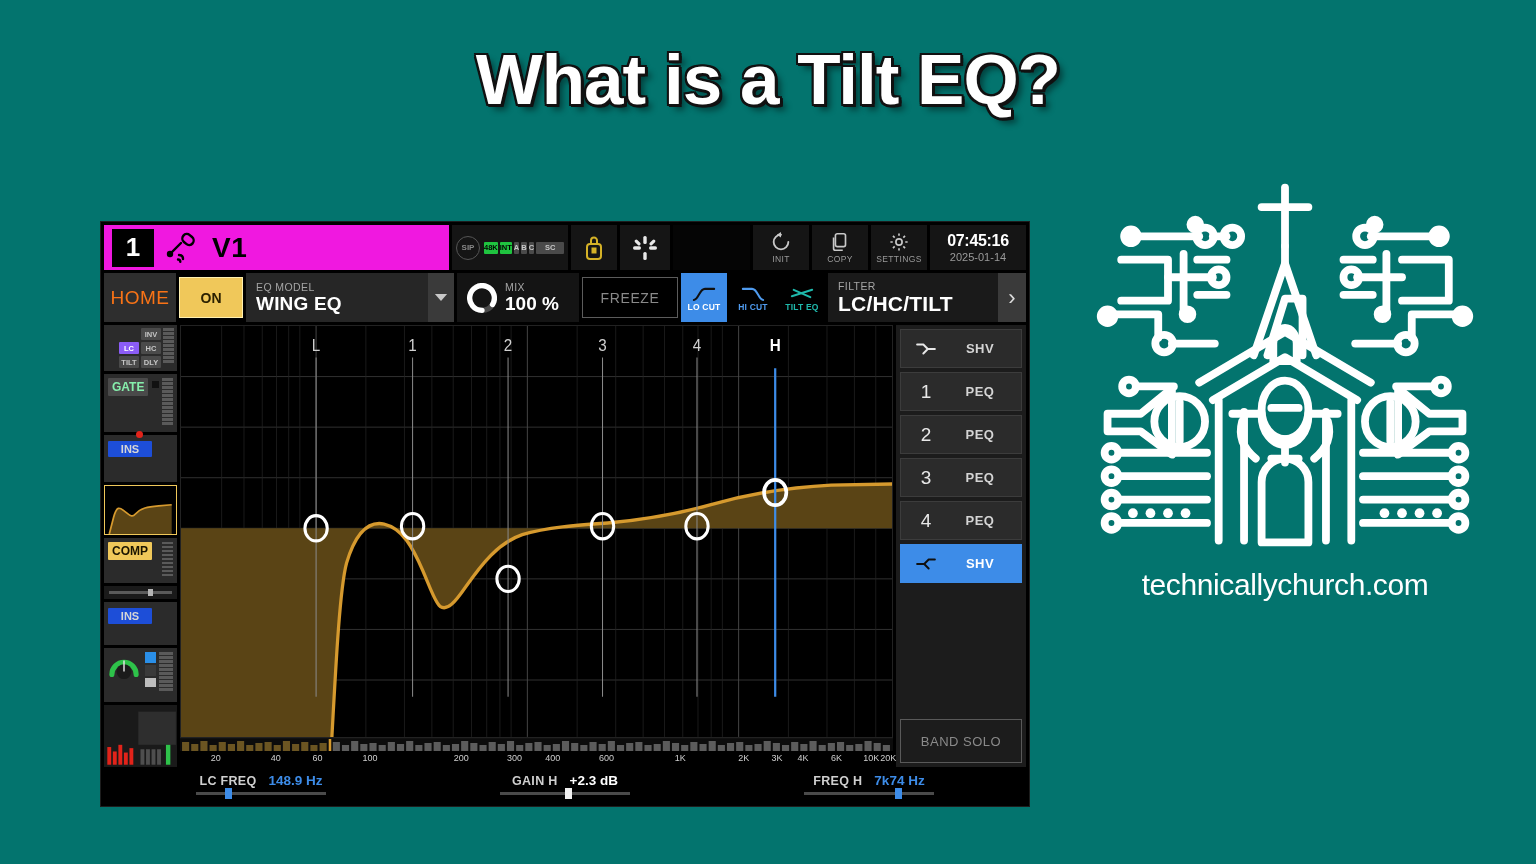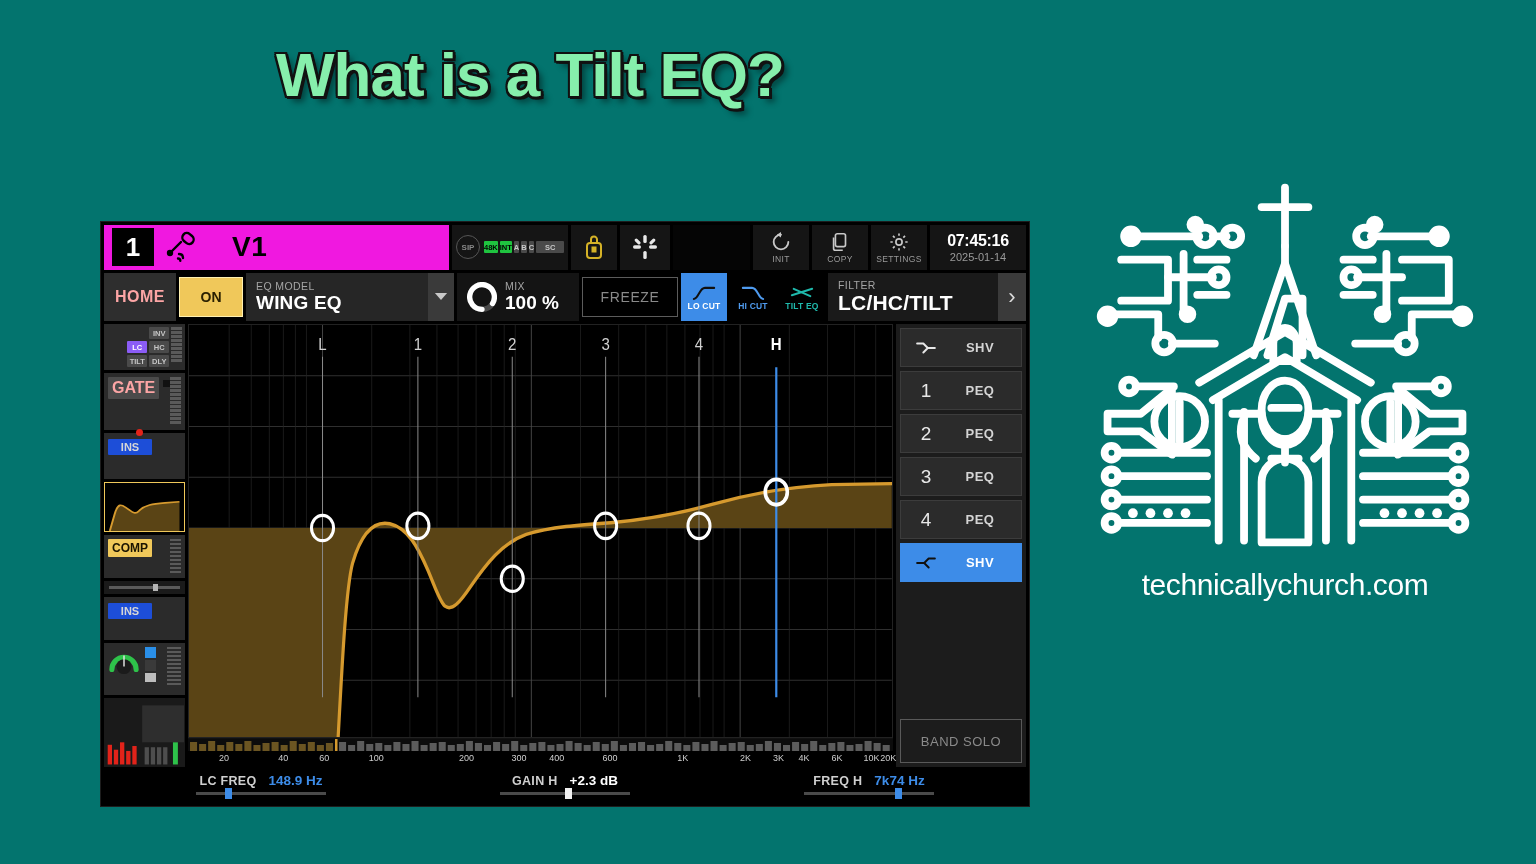--- a/index.html
+++ b/index.html
@@ -9,24 +9,24 @@
     overflow: hidden;
     font-family: "Liberation Sans", sans-serif;
   }
   body { background: #03746e; position: relative; }
 
   
   .page-title {
     position: absolute;
     left: 0; top: 44px;
     width: 1060px;
-    text-align: center;
-    font-size: 62px;
+    text-align: right;
+    font-size: 71px;
     font-weight: bold;
-    color: #86efac;
+    color: #ffffff;
     letter-spacing: -1px;
     line-height: 1;
     text-shadow:
       3px 3px 0 #111, -2px -2px 0 #111, 2px -2px 0 #111, -2px 2px 0 #111,
       0 3px 0 #111, 3px 0 0 #111, 0 -2px 0 #111, -2px 0 0 #111,
       6px 6px 6px rgba(0,0,0,.45);
   }
 
   
   .console {
@@ -64,21 +64,20 @@
     font-weight: bold;
     width: 42px; height: 38px;
     display: flex; align-items: center; justify-content: center;
   }
   .ch-icon { width: 38px; height: 32px; display:flex; align-items:center; }
   .ch-label {
     color: #000;
     font-size: 28px;
     font-weight: bold;
     letter-spacing: .5px;
-    margin-left: 20px;
   }
   .sip-block {
     flex: 0 0 72px;
     background: #151515;
     display: flex;
     align-items: center;
     padding: 3px 4px;
     gap: 4px;
   }
   .sip-circle {
@@ -126,25 +125,24 @@
   .ctl-bar {
     display: flex;
     height: 54px;
     gap: 3px;
     padding: 0 3px 3px 3px;
     background: #000;
   }
   .home-btn {
     flex: 0 0 72px;
     background: #2e2e2e;
-    color: #fca5a5;
-    font-size: 16px;
+    color: #f97316;
+    font-size: 19px;
     display: flex; align-items: center; justify-content: center;
     letter-spacing: .5px;
-    font-weight: bold;
   }
   .on-btn {
     flex: 0 0 64px;
     margin: 4px 0;
     background: #f0c85a;
     border: 1px solid #fff0b0;
     color: #2a2000;
     font-size: 14px; font-weight: bold;
     display: flex; align-items: center; justify-content: center;
   }
@@ -225,22 +223,22 @@
   .fchip {
     font-size: 7.5px; font-weight: bold;
     padding: 1.5px 0; width: 20px; text-align: center;
     background: #4a4a4a; color: #c6c6c6; border-radius: 1px;
   }
   .fchip.on { background: #8b5cf6; color: #fff; }
   .ls-meter { display: flex; flex-direction: column; gap: 1.5px; justify-content: flex-start; width: 11px; }
   .mseg { height: 2.5px; background: #5a5a5a; width: 100%; }
   .ls-gate { height: 62px; padding: 4px; }
   .tagbtn {
-    background: #4a4a4a; color: #fca5a5;
-    font-size: 16px; font-weight: bold;
+    background: #4a4a4a; color: #86efac;
+    font-size: 12px; font-weight: bold;
     padding: 2px 4px; border-radius: 1px;
   }
   .ls-ins { height: 50px; padding: 6px 4px; }
   .tagbtn.ins { font-size: 11px; background: #1d4ed8; color: #d6d6d6; width: 44px; text-align: center; }
   .red-dot {
     position: absolute; width: 7px; height: 7px; border-radius: 50%;
     background: #e2231a; left: 32px; top: -4px;
   }
   .ls-eqthumb {
     height: 50px; border: 1.5px solid #f0c85a; background: #000; padding: 0;

